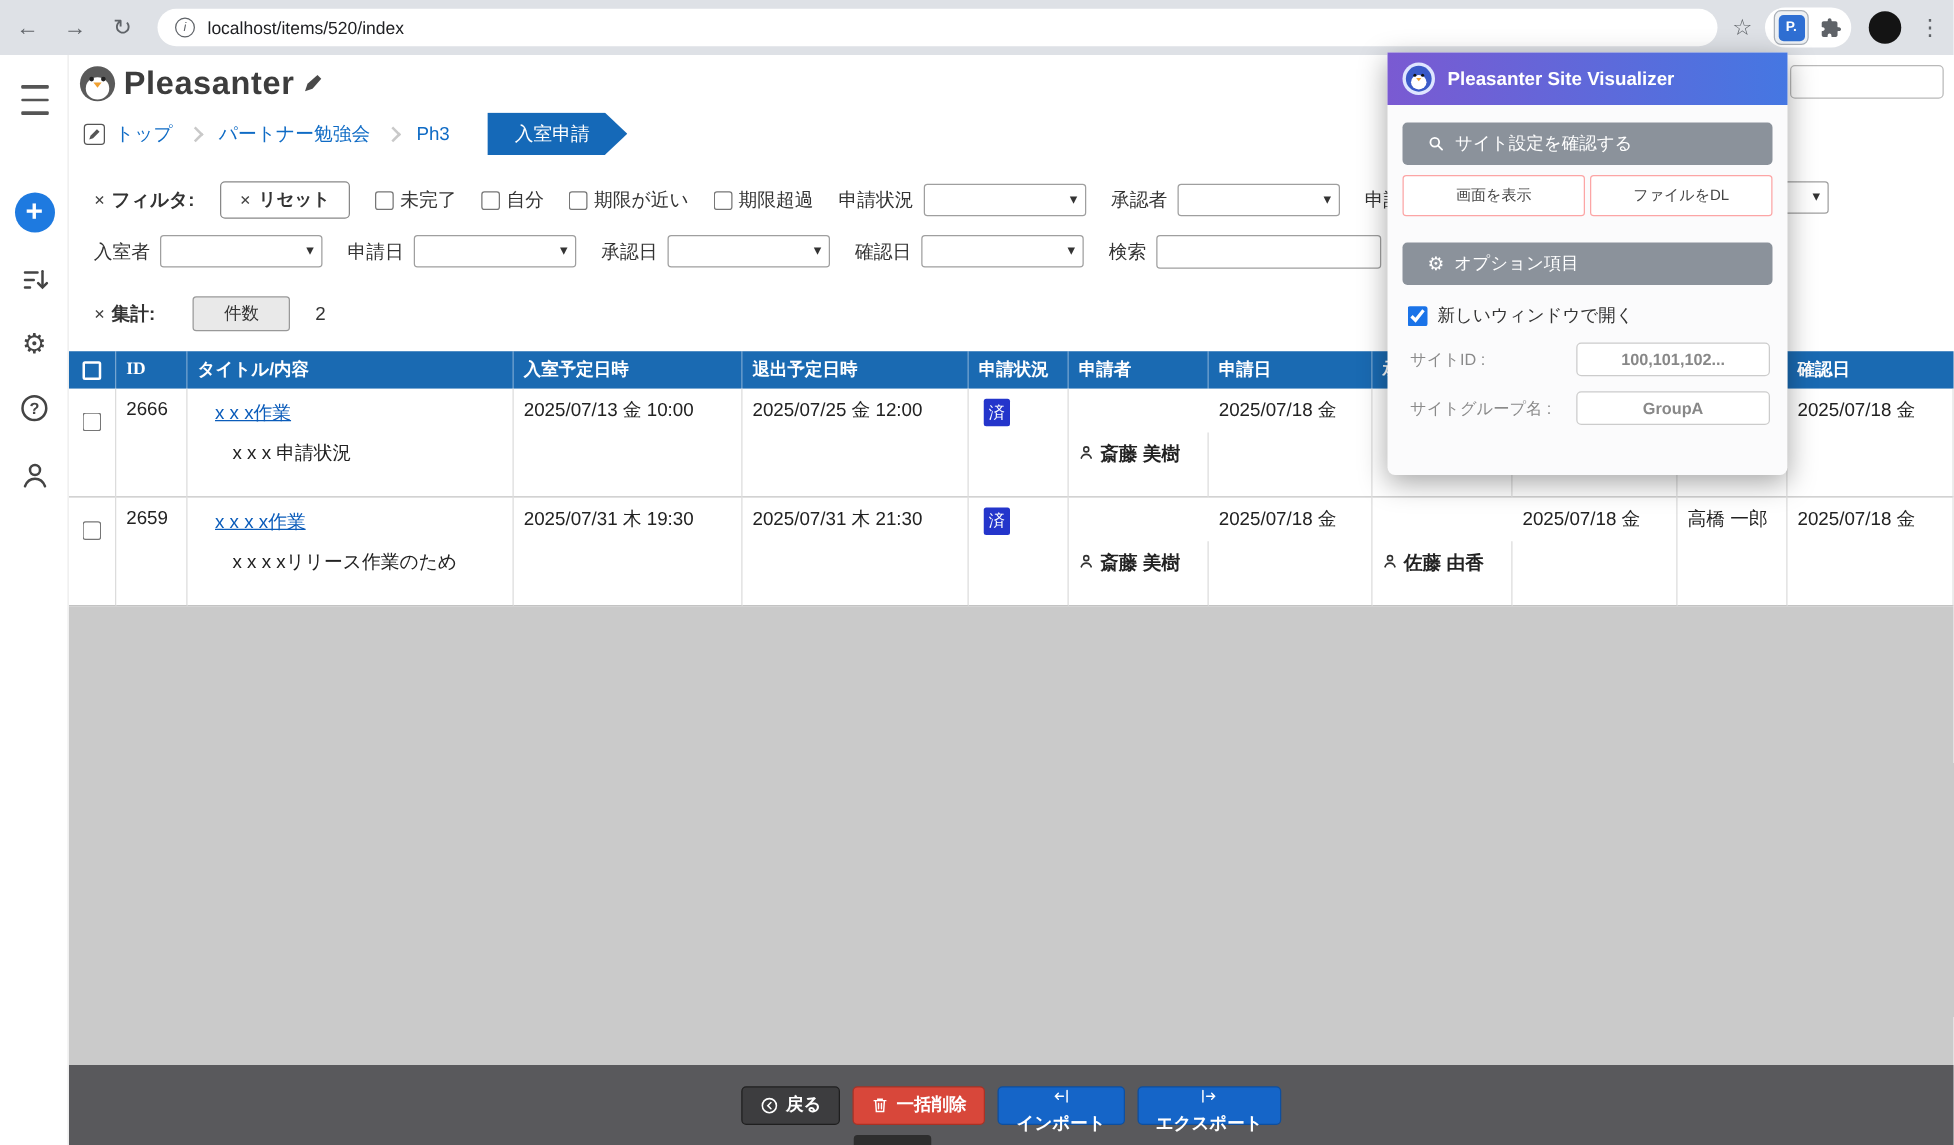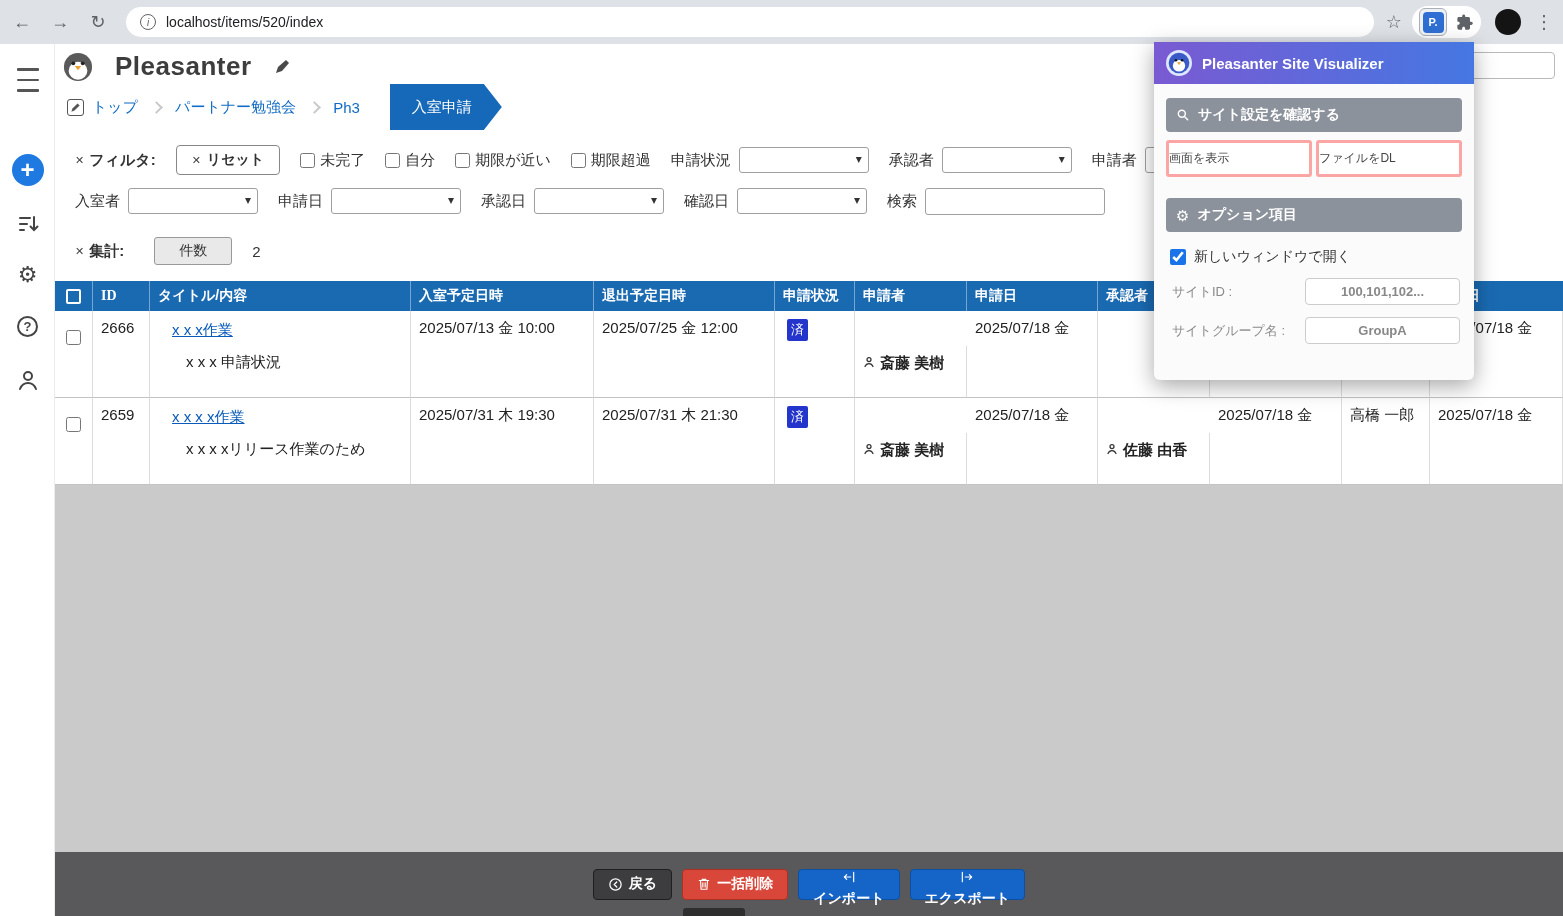--- a/index.html
+++ b/index.html
@@ -25,30 +25,30 @@
   .sb-ico { position:absolute; left:0; width:55px; display:flex; justify-content:center; color:#444; }
   .hamburger span { display:block; width:22px; height:2.5px; background:#555; margin:4px 0; border-radius:1px; }
   .plus-btn { width:32px; height:32px; border-radius:50%; background:#1e7ae0; color:#fff; font-size:24px; font-weight:bold; display:flex; align-items:center; justify-content:center; line-height:0; }
   .help-circle { width:21px; height:21px; border:2px solid #444; border-radius:50%; font-size:13px; font-weight:bold; display:flex; align-items:center; justify-content:center; color:#444; }
   .gear-glyph { font-size:22px; line-height:1; }
 
   .main { position:absolute; left:55px; top:0; width:1508px; height:872px; }
 
   
   .logo-row { position:absolute; top:0; left:0; right:0; height:46px; background:#fff; }
-  .logo-wrap { position:absolute; left:8px; top:7px; display:flex; align-items:center; gap:22px; }
+  .logo-wrap { position:absolute; left:8px; top:7px; display:flex; align-items:center; gap:6px; }
   .logo-text { font-size:26px; font-weight:bold; color:#3d3d3d; letter-spacing:0.5px; }
   .global-search { position:absolute; top:8px; right:8px; width:123px; height:27px; border:1px solid #b9b9b9; border-radius:4px; background:#fff; font-size:13px; padding:0 8px; }
 
   
   .breadcrumb-row { position:absolute; top:46px; left:0; right:0; height:34px; display:flex; align-items:center; padding-left:12px; background:#fff; }
   .bc-edit { width:17px; height:17px; border:1.5px solid #555; border-radius:3px; display:flex; align-items:center; justify-content:center; margin-right:6px; }
   .bc-link { color:#0f6bc5; font-size:15px; text-decoration:none; margin:0 14px; cursor:pointer; }
   .bc-sep { width:9px; height:9px; border-top:2px solid #c9c9c9; border-right:2px solid #c9c9c9; transform:rotate(45deg); flex:none; }
-  .bc-current { margin-left:16px; height:46px; background:#1569b8; color:#fff; font-size:15px; display:flex; align-items:center; padding:0 30px 0 22px; clip-path:polygon(0 0, calc(100% - 18px) 0, 100% 50%, calc(100% - 18px) 100%, 0 100%); }
+  .bc-current { margin-left:16px; height:34px; background:#1569b8; color:#fff; font-size:15px; display:flex; align-items:center; padding:0 30px 0 22px; clip-path:polygon(0 0, calc(100% - 18px) 0, 100% 50%, calc(100% - 18px) 100%, 0 100%); }
 
   
   .frow { position:absolute; left:20px; right:0; height:30px; display:flex; align-items:center; gap:20px; }
   .frow1 { top:101px; }
   .frow2 { top:142px; }
   .flt-label { font-size:15px; font-weight:bold; color:#333; display:flex; align-items:center; gap:5px; white-space:nowrap; }
   .x-ico { font-size:11px; color:#444; font-weight:bold; }
   .reset-btn { border:1px solid #888; border-radius:4px; background:#fff; padding:5px 15px; font-size:14px; font-weight:bold; color:#333; display:flex; align-items:center; gap:6px; cursor:pointer; white-space:nowrap; }
   .cb-item { display:flex; align-items:center; gap:5px; font-size:15px; color:#333; white-space:nowrap; }
   .cb-item input { width:15px; height:15px; accent-color:#4a7dd0; }
@@ -85,28 +85,28 @@
   
   .gray-fill { position:absolute; top:441px; left:0; width:1508px; height:367px; background:#cacaca; }
   .footer-bar { position:absolute; top:808px; left:0; width:1508px; height:64px; background:#59595c; display:flex; align-items:center; justify-content:center; gap:10px; }
   .fbtn { height:31px; border-radius:4px; color:#fff; font-size:14px; font-weight:bold; display:flex; align-items:center; gap:6px; padding:0 14px; cursor:pointer; white-space:nowrap; }
   .fbtn-back { background:#3d3d3f; border:1px solid #1f1f1f; }
   .fbtn-del { background:#d8473a; border:1px solid #a93225; }
   .fbtn-blue { background:#1565c8; border:1px solid #0d4fa0;flex-direction:column; }
   .sliver { position:absolute; bottom:0; left:628px; width:62px; height:8px; background:#2e2e2e; border-radius:3px 3px 0 0; }
 
   
-  .ext-popup { position:absolute; left:1110px; top:42px; width:320px; height:338px; background:#fbfbfc; border-radius:0 0 6px 6px; box-shadow:0 6px 22px rgba(0,0,0,0.35); z-index:50;margin-left:44px; }
+  .ext-popup { position:absolute; left:1110px; top:42px; width:320px; height:338px; background:#fbfbfc; border-radius:0 0 6px 6px; box-shadow:0 6px 22px rgba(0,0,0,0.35); z-index:50; }
   .popup-header { height:42px; background:linear-gradient(90deg,#7a5ad2,#4577e2); display:flex; align-items:center; padding:0 12px; gap:10px; }
   .popup-title { color:#fff; font-weight:bold; font-size:15px; }
   .popup-logo { width:26px; height:26px; border-radius:50%; background:#dfe6ff; display:flex; align-items:center; justify-content:center; overflow:hidden; }
   .popup-body { padding:14px 12px 0 12px; }
-  .popup-section { background:#8b929b; color:#fff; font-size:14px; font-weight:bold; padding:8px 10px; border-radius:4px; display:flex; align-items:center; gap:8px; }
+  .popup-section { background:#8b929b; color:#fff; font-size:14px; font-weight:normal; padding:8px 20px; border-radius:4px; display:flex; align-items:center; gap:8px; }
   .popup-btn-row { display:flex; gap:4px; margin-top:8px; }
-  .popup-btn { flex:1; background:#fff; border:3px solid #fca5a5; border-radius:3px; font-size:12px; color:#444; padding:7px 0; text-align:left; cursor:pointer; }
+  .popup-btn { flex:1; background:#fff; border:1px solid #fca5a5; border-radius:3px; font-size:12px; color:#444; padding:7px 0; text-align:center; cursor:pointer; }
   .sec2 { margin-top:21px; }
   .popup-check-row { margin:16px 0 6px 4px; display:flex; align-items:center; gap:8px; font-size:14px; color:#333; }
   .popup-check-row input { width:16px; height:16px; accent-color:#1a73e8; }
   .popup-field { display:flex; align-items:center; justify-content:space-between; margin:12px 2px 0 6px; }
   .popup-field .pf-label { color:#8a8a8a; font-size:13px; }
   .popup-field input { width:155px; height:27px; border:1px solid #ccc; border-radius:4px; background:#fff; color:#888; font-size:13px; text-align:center;font-weight:bold; }
 
   svg { display:block; }
 </style>
 </head>

